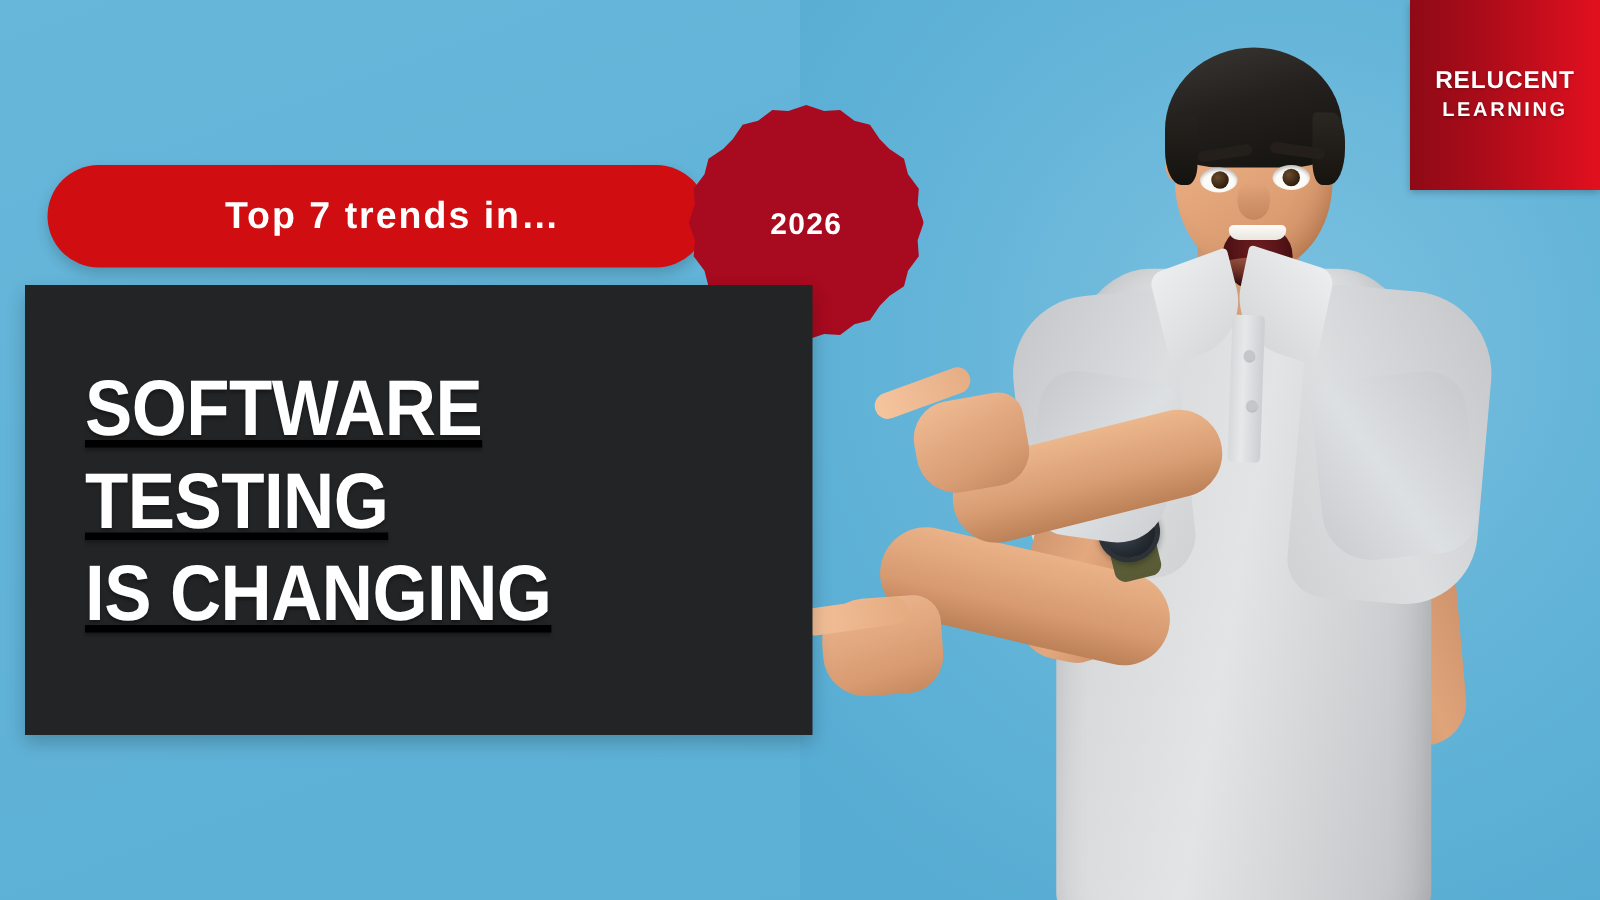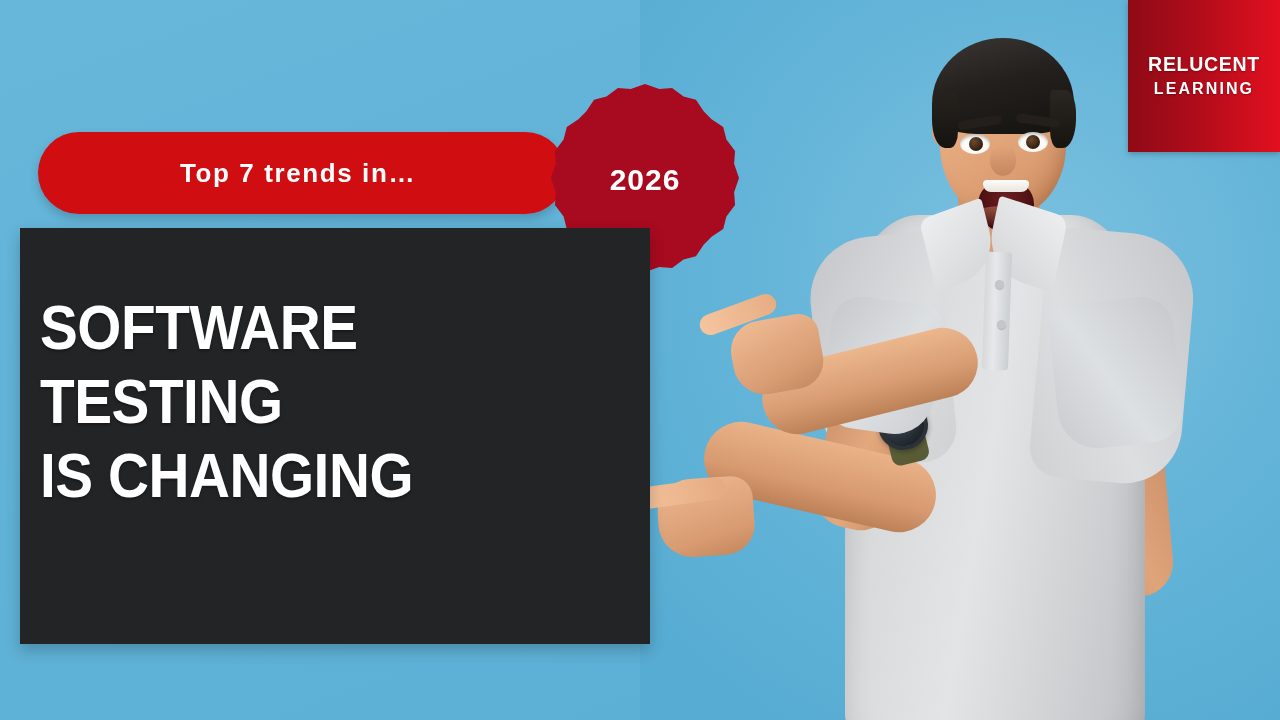--- a/index.html
+++ b/index.html
@@ -189,21 +189,21 @@
   }
 
   
   .eyebrow-pill{
     position:absolute;left:38px;top:132px;width:528px;height:82px;
     background:#d00d11;border-radius:41px;
     box-shadow:0 5px 10px rgba(0,0,0,.18);
     display:flex;align-items:center;
   }
   .eyebrow-text{
-    color:#ffffff;font-size:26px;font-weight:700;letter-spacing:1.6px;
+    color:#ffffff;font-size:30px;font-weight:700;letter-spacing:1.6px;
     margin-left:142px;white-space:nowrap;
   }
 
   
   .badge{
     position:absolute;left:551px;top:84px;width:188px;height:188px;
     background:#a80a1f;
     display:flex;align-items:center;justify-content:center;
     clip-path:polygon(
       100.0% 50.0%, 97.4% 57.6%, 97.9% 64.4%, 93.3% 70.5%, 91.6% 77.1%,
@@ -212,29 +212,29 @@
       22.9% 91.6%, 18.7% 85.4%, 14.6% 81.3%, 8.4% 77.1%, 6.7% 70.5%,
       2.1% 64.4%, 2.6% 57.6%, 0.0% 50.0%, 2.6% 42.4%, 2.1% 35.6%,
       6.7% 29.5%, 8.4% 22.9%, 14.6% 18.7%, 18.7% 14.6%, 22.9% 8.4%,
       29.5% 6.7%, 35.6% 2.1%, 42.4% 2.6%, 50.0% 0.0%, 57.6% 2.6%,
       64.4% 2.1%, 70.5% 6.7%, 77.1% 8.4%, 81.3% 14.6%, 85.4% 18.7%,
       91.6% 22.9%, 93.3% 29.5%, 97.9% 35.6%, 97.4% 42.4%
     );
     filter:drop-shadow(0 4px 7px rgba(0,0,0,.22));
   }
   .badge-text{
-    color:#fff;font-size:30px;font-weight:700;letter-spacing:1px;
+    color:#fff;font-size:24px;font-weight:700;letter-spacing:1px;
     transform:translateY(2px);
   }
 
   
   .headline-box{
-    position:absolute;left:20px;top:228px;width:630px;height:416px;
+    position:absolute;left:20px;top:228px;width:630px;height:360px;
     background:#222426;box-shadow:0 6px 14px rgba(0,0,0,.22);
-    padding:62px 0 0 20px;box-sizing:border-box;
+    padding:62px 0 0 48px;box-sizing:border-box;text-decoration:underline;
   }
   .headline-line{
     color:#ffffff;font-weight:700;font-size:63px;line-height:74px;
     letter-spacing:-0.5px;white-space:nowrap;
     transform:scaleX(.9);transform-origin:left center;
     text-shadow:0 2px 3px rgba(0,0,0,.35);
   }
 
   
   .cta-pill{

